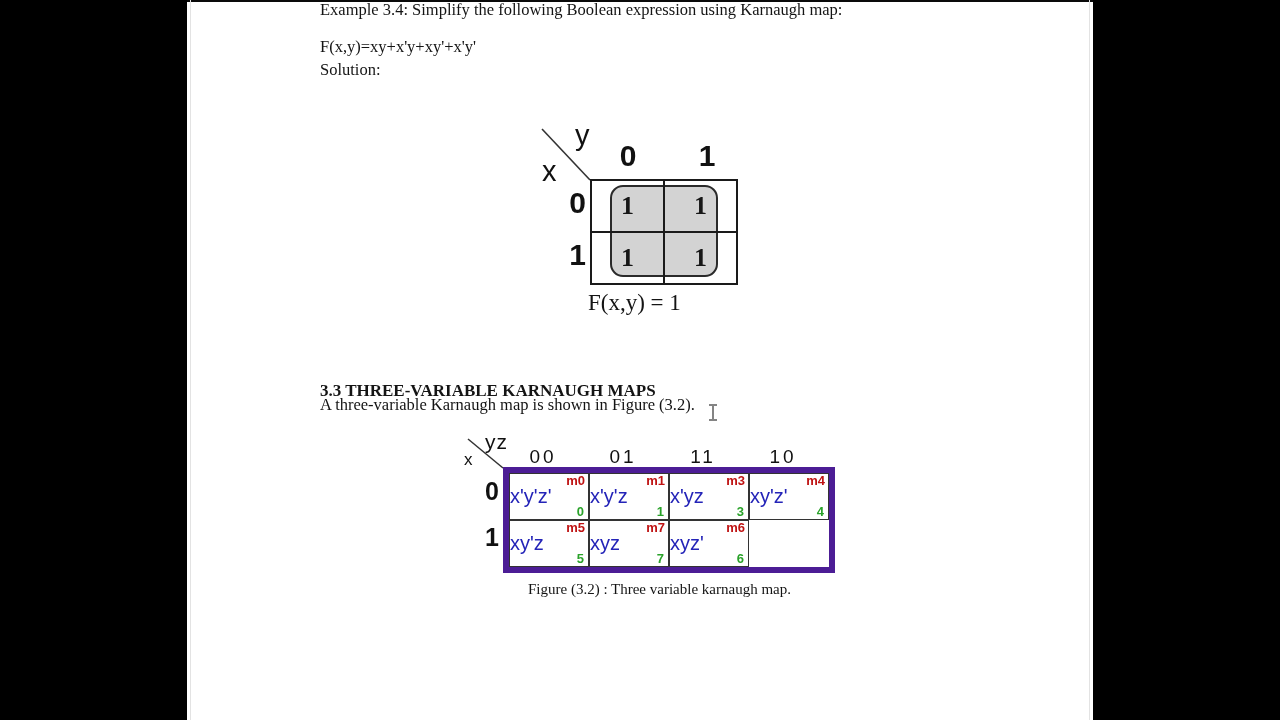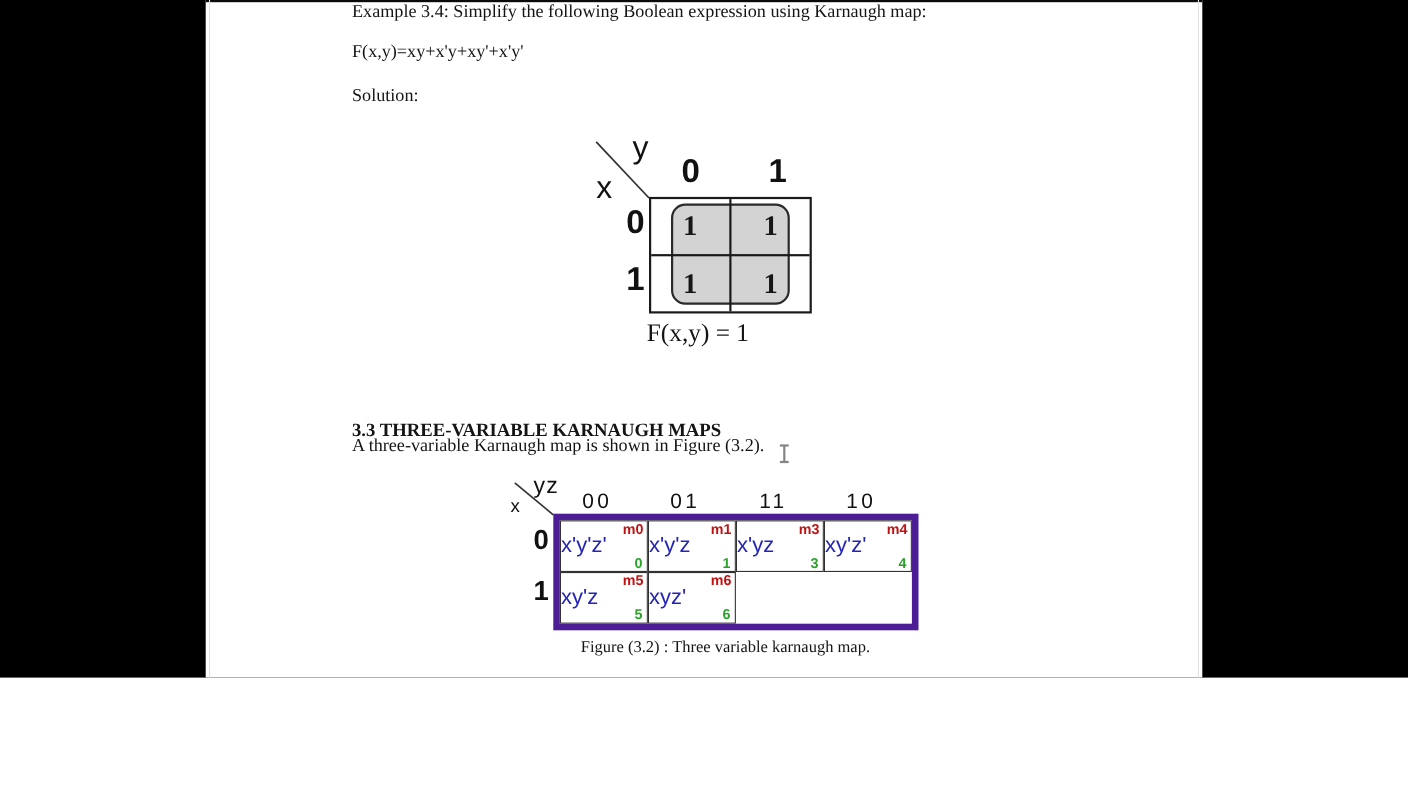--- a/index.html
+++ b/index.html
@@ -1,26 +1,26 @@
 <!DOCTYPE html>
 <html><head>
 <meta charset="utf-8">
 <style>
   html,body{margin:0;padding:0;}
-  .frame{position:relative;width:1280px;height:616px;background:#000;overflow:hidden;
+  .frame{position:relative;width:1280px;height:720px;background:#000;overflow:hidden;
          font-family:"Liberation Serif", serif;}
   .page{position:absolute;left:187px;top:0;width:906px;height:720px;background:#ffffff;}
   .page-edge{position:absolute;top:0;bottom:0;width:1px;background:#e3e3e3;}
   .edge-l{left:3px;} .edge-r{right:3px;}
   .topline{position:absolute;left:0;top:0;width:906px;height:2px;background:#0a0a0a;}
 
   .doc-text{position:absolute;color:#141414;font-size:16.5px;line-height:19px;white-space:nowrap;}
   .t-example{left:133px;top:0px;}
   .t-expr{left:133px;top:37px;}
-  .t-solution{left:133px;top:77px;}
+  .t-solution{left:133px;top:60px;}
   .t-heading{left:133px;top:353px;font-weight:bold;font-size:17px;margin-top:28px;}
   .t-para{left:133px;top:395px;}
   .t-caption{left:341px;top:580px;font-size:15px;}
 
   
   .kmap2{position:absolute;left:348px;top:120px;width:220px;height:200px;
          font-family:"Liberation Sans", sans-serif;color:#111;}
   .k2-diag{position:absolute;left:0;top:0;}
   .k2-ylab{position:absolute;left:40px;top:0px;font-size:29px;line-height:30px;}
   .k2-xlab{position:absolute;left:7px;top:36px;font-size:29px;line-height:30px;}
@@ -141,20 +141,25 @@
           <span class="k3-m">m4</span>
           <span class="k3-e">xy'z'</span>
           <span class="k3-n">4</span>
         </div>
         <div class="k3-cell">
           <span class="k3-m">m5</span>
           <span class="k3-e">xy'z</span>
           <span class="k3-n">5</span>
         </div>
         <div class="k3-cell">
+          <span class="k3-m">m7</span>
+          <span class="k3-e">xyz</span>
+          <span class="k3-n">7</span>
+        </div>
+        <div class="k3-cell">
           <span class="k3-m">m6</span>
           <span class="k3-e">xyz'</span>
           <span class="k3-n">6</span>
         </div>
       </div>
     </div>
 
     <div class="doc-text t-caption">Figure (3.2) : Three variable karnaugh map.</div>
   </div>
 </div>

